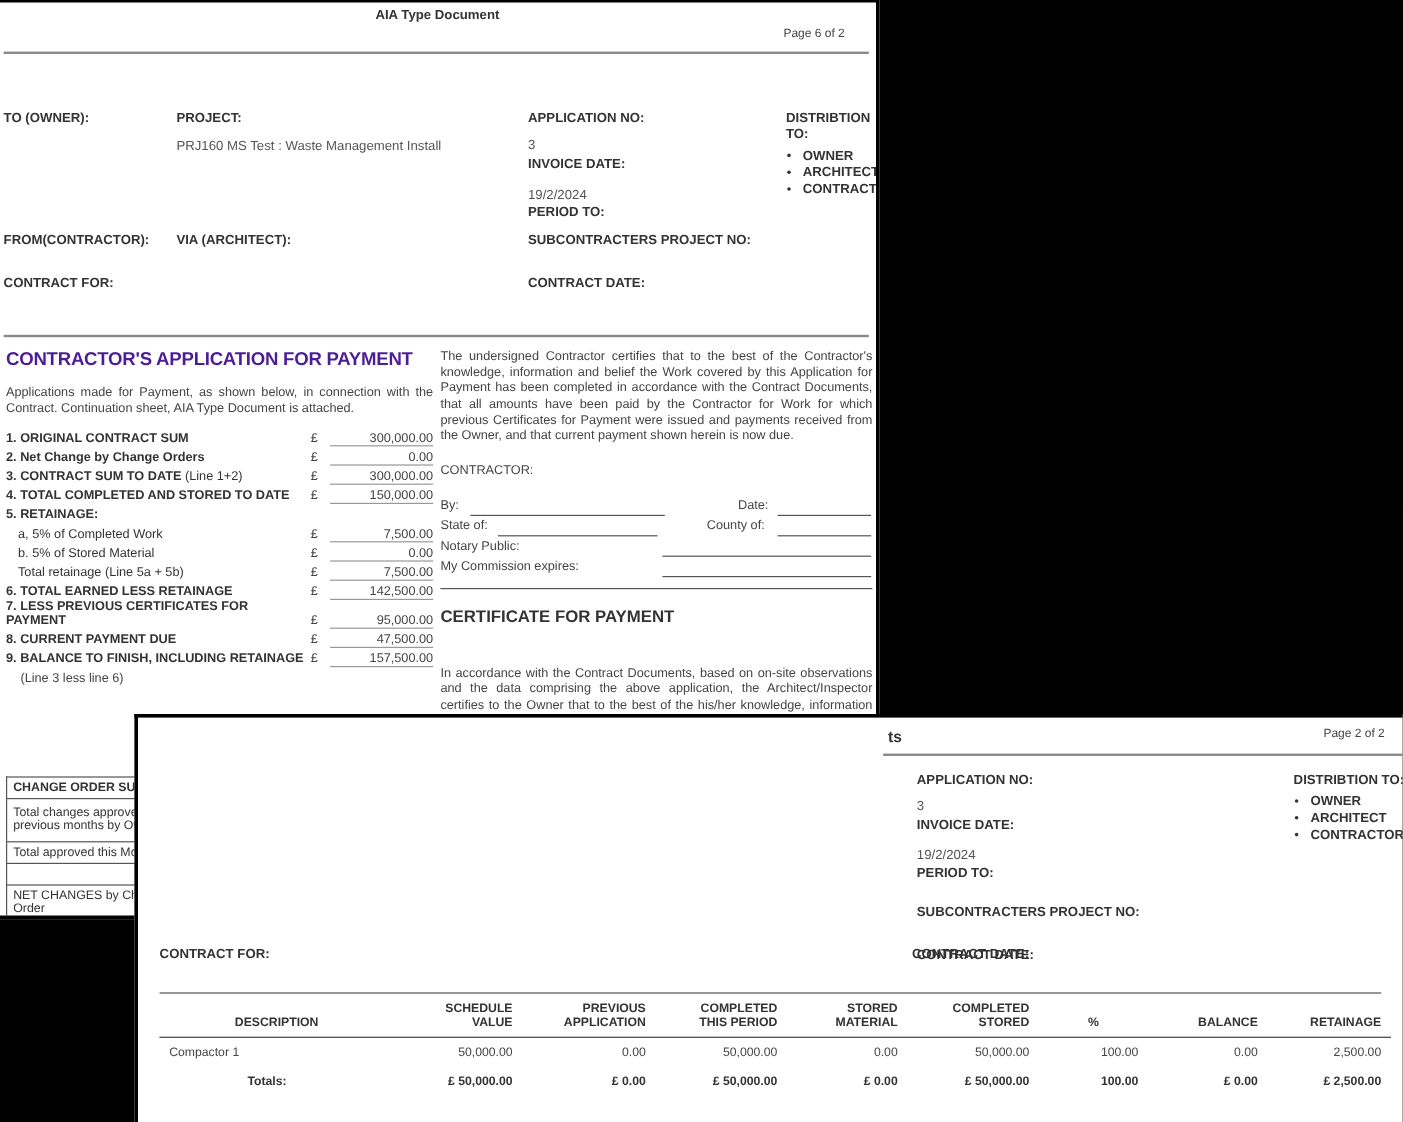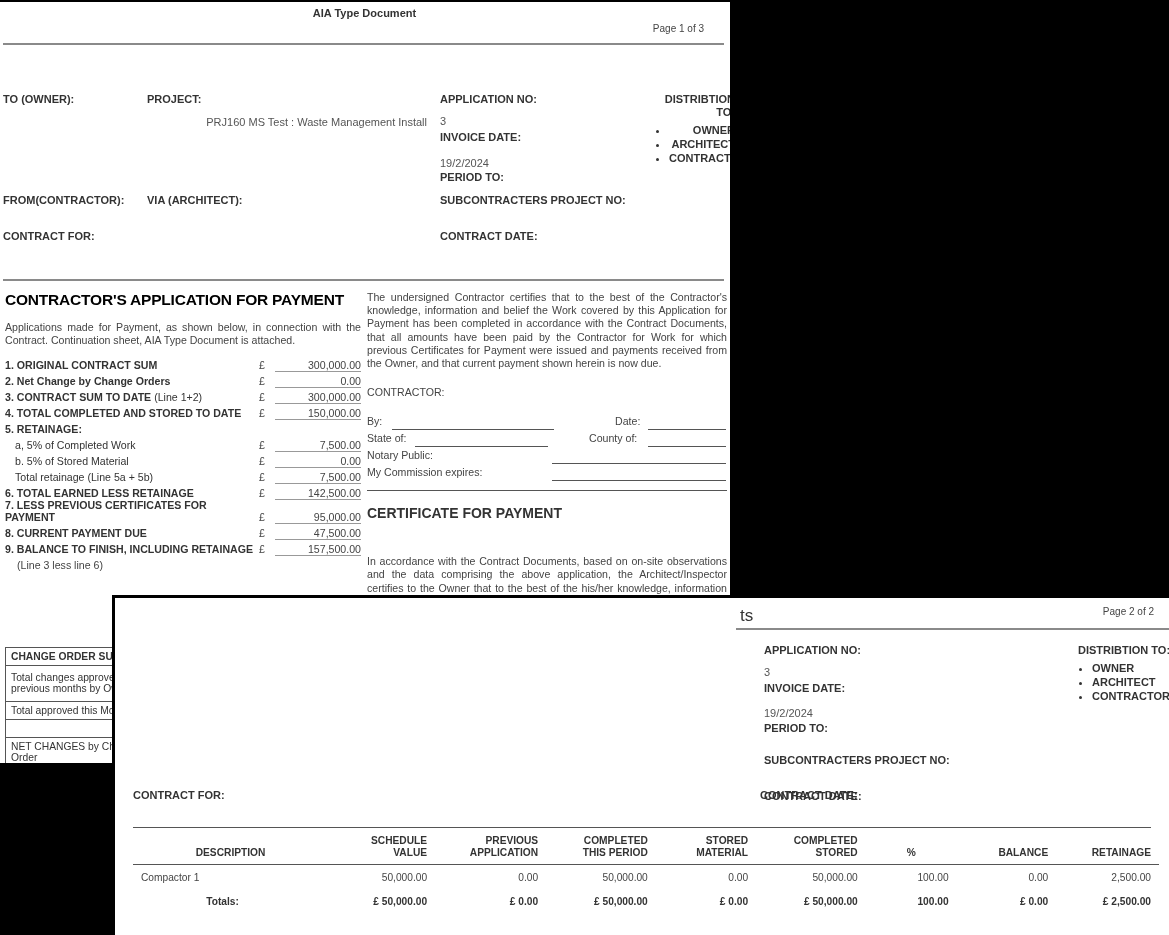--- a/index.html
+++ b/index.html
@@ -75,21 +75,21 @@
     border-bottom: 2px solid #8a8a8a;
     margin: 3px 6px 0 4px;
   }
 
   
   .meta {
     position: relative;
     height: 180px;
     padding: 14px 0 0 0;
   }
-  .meta .cell { position: absolute; text-align: right; }
+  .meta .cell { position: absolute; }
   .lbl { font-weight: bold; color: #333333; font-size: 11px; }
   .val { color: #555555; font-size: 11px; font-weight: normal; }
   .dist-list {
     margin: 4px 0 0 0;
     padding-left: 14px;
     list-style: disc;
   }
   .dist-list li {
     font-weight: bold;
     font-size: 11px;
@@ -112,21 +112,21 @@
   .col-right {
     position: absolute;
     left: 368px;
     top: 0;
     width: 360px;
   }
 
   h1.section-title {
     font-size: 15.5px;
     font-weight: bold;
-    color: #000000;
+    color: #4c1d95;
     margin: 10px 0 12px 0;
     letter-spacing: -0.2px;
   }
   h2.section-title {
     font-size: 14px;
     font-weight: bold;
     color: #333333;
     margin: 14px 0 10px 0;
   }
   p.just {
@@ -308,21 +308,21 @@
 </style>
 </head>
 <body>
 
 <div class="page" id="page1">
 
   <div class="doc-header">
     <div class="hdr-title-block">
       <div class="hdr-line1">AIA Type Document</div>
     </div>
-    <div class="hdr-page">Page 1 of 3</div>
+    <div class="hdr-page">Page 6 of 2</div>
   </div>
   <div class="hdr-rule"></div>
 
   <div class="meta">
     <div class="cell lbl" style="left:4px; top:48px;">TO (OWNER):</div>
 
     <div class="cell lbl" style="left:148px; top:48px;">PROJECT:</div>
     <div class="cell val" style="left:148px; top:71px; width:280px;">PRJ160 MS Test : Waste Management Install</div>
 
     <div class="cell lbl" style="left:441px; top:48px;">APPLICATION NO:</div>
@@ -512,21 +512,21 @@
 
       <p class="just" style="margin-top:8px;">This Certificate is not negotiable. The AMOUNT CERTIFIED is payable only to the Contractor named herein. Issuance, payment and acceptance of payment are without prejudice to any rights of the Owner or Contractor under this Contract.</p>
     </div>
   </div>
 </div>
 
 <div class="page" id="page2">
 
   <div class="p2inner">
     <div class="doc-header" style="height:30px;">
-      <div style="position:absolute; left:4px; top:8px; font-weight:normal; font-size:17px; color:#333333;">ts</div>
+      <div style="position:absolute; left:4px; top:8px; font-weight:bold; font-size:13px; color:#333333;">ts</div>
       <div class="hdr-page" style="right:18px; top:8px;">Page 2 of 2</div>
     </div>
     <div class="hdr-rule" style="margin:0 0 0 0;"></div>
 
     <div class="p2-meta">
       <div class="cell lbl" style="left:28px; top:14px;">APPLICATION NO:</div>
       <div class="cell val" style="left:28px; top:36px;">3</div>
       <div class="cell lbl" style="left:28px; top:52px;">INVOICE DATE:</div>
       <div class="cell val" style="left:28px; top:77px;">19/2/2024</div>
       <div class="cell lbl" style="left:28px; top:92px;">PERIOD TO:</div>

